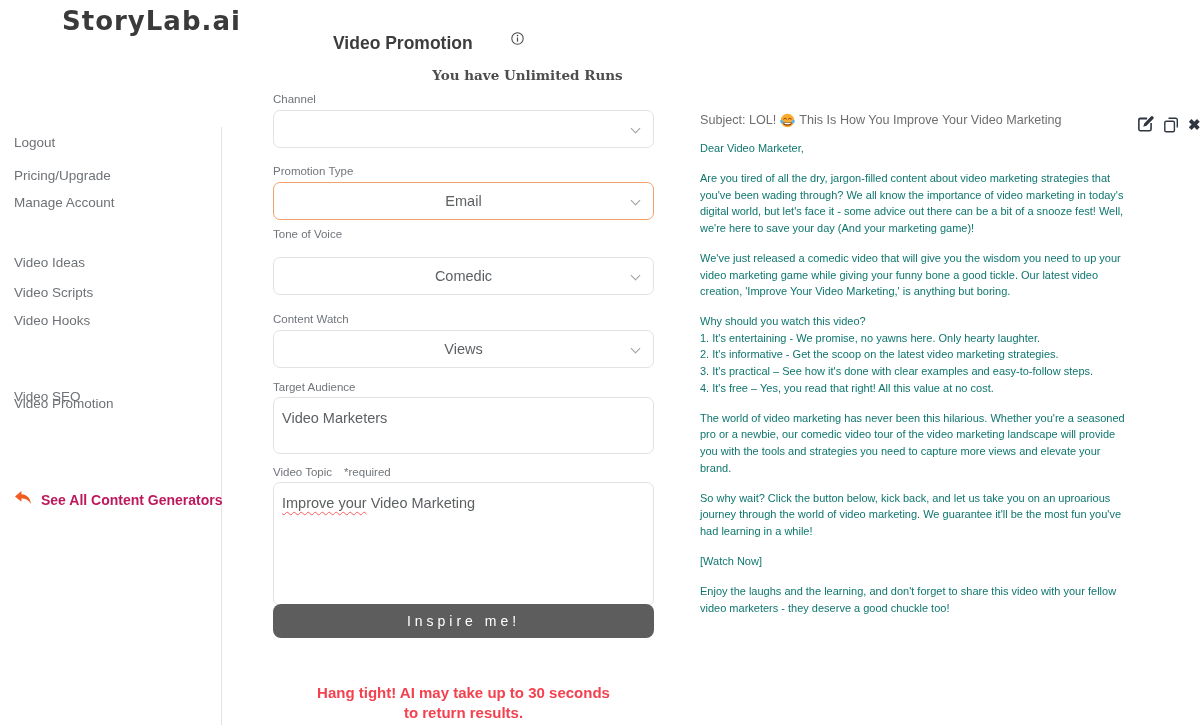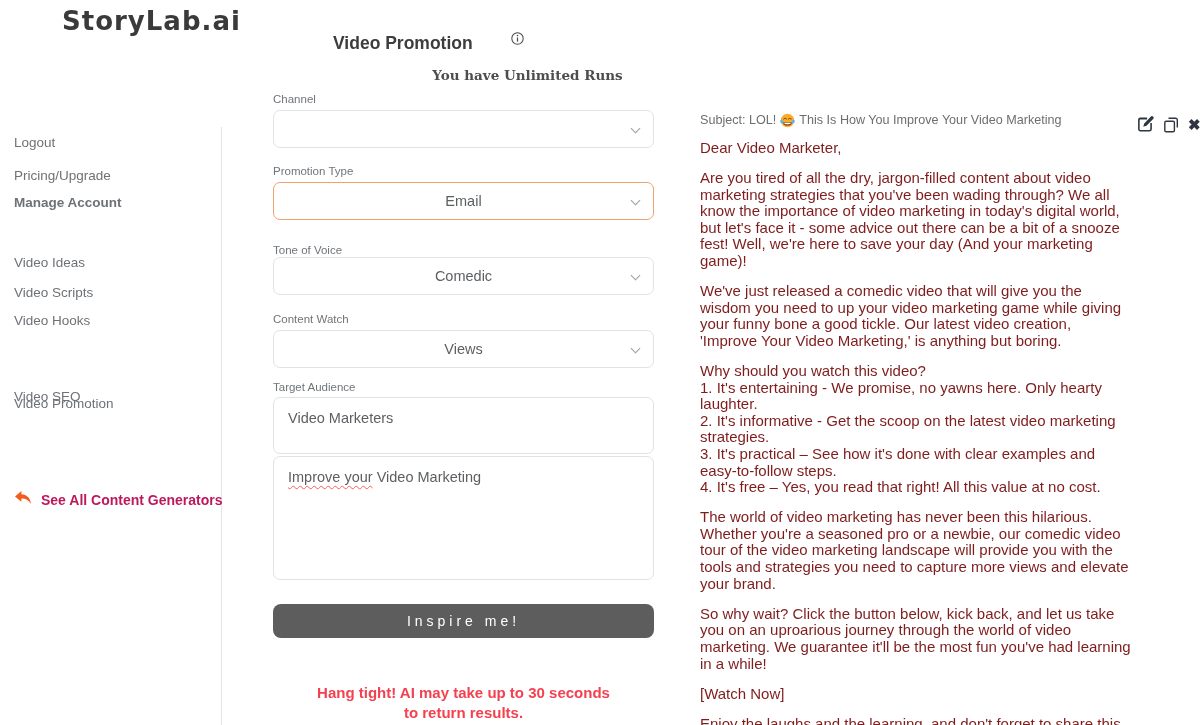--- a/index.html
+++ b/index.html
@@ -7,21 +7,21 @@
               font-family:"Liberation Sans", sans-serif; }
   #app { position:relative; width:1200px; height:725px; background:#fff; }
 
   
   .logo { position:absolute; left:62px; top:6px; font-size:26px; font-weight:600;
           letter-spacing:1px; color:#3a3a3a; font-family:"DejaVu Sans", sans-serif; }
 
   
   .divider { position:absolute; left:221px; top:127px; width:1px; height:598px; background:#e3e3e3; }
   .side-link { position:absolute; left:14px; font-size:13.5px; color:#6e7276; cursor:pointer; }
-  .side-link.l0 { top:135px; } .side-link.l1 { top:168px; } .side-link.l2 { top:195px;font-weight:bold; }
+  .side-link.l0 { top:135px; } .side-link.l1 { top:168px; } .side-link.l2 { top:195px; }
   .side-link.g0 { top:255px; } .side-link.g1 { top:285px; } .side-link.g2 { top:313px; }
   .side-link.g3 { top:355px;margin-top:34px; } .side-link.g4 { top:396px; }
   .see-all { position:absolute; left:14px; top:490px; display:flex; align-items:center; gap:9px;
              font-size:14px; font-weight:bold; color:#be185d; cursor:pointer; }
   .see-all svg { flex:0 0 auto; }
 
   
   .page-title { position:absolute; left:333px; top:33px; font-size:17.5px; font-weight:bold; color:#3d3d3d; }
   .info-btn { position:absolute; left:511px; top:32px; cursor:pointer; line-height:0; }
   .runs-note { position:absolute; left:380px; top:67px; width:295px; text-align:center;
@@ -31,37 +31,37 @@
   .form-col { position:absolute; left:273px; top:0; width:381px; }
   .f-label { position:absolute; font-size:11.5px; color:#70757a;text-align:right; }
   .f-label .req { margin-left:12px;margin-top:24px; }
   .sel { position:absolute; left:0; width:381px; height:38px; border:1px solid #e2e2e2;
          border-radius:7px; background:#fff; display:flex; align-items:center; justify-content:center;
          font-size:14.5px; color:#5d6063; cursor:pointer; }
   .sel.highlight { border:1.5px solid #f0a16c; }
   .chev { position:absolute; right:14px; top:14px; width:7px; height:7px;
           border-right:1.5px solid #9aa0a5; border-bottom:1.5px solid #9aa0a5; transform:rotate(45deg); }
   .tarea { position:absolute; left:0; width:381px; border:1px solid #e2e2e2; border-radius:7px;
-           background:#fff; font-size:14.5px; color:#5d6063; padding:12px 14px; cursor:text; }
+           background:#fff; font-size:14.5px; color:#5d6063; padding:12px 8px; cursor:text; }
   .squiggle { text-decoration:underline; text-decoration-style:wavy; text-decoration-color:#ff5c5c;
               text-decoration-thickness:1px; text-underline-offset:3px; }
   .inspire-btn { position:absolute; left:0; top:604px; width:381px; height:34px; background:#5d5d5d;
                  border:none; border-radius:8px; color:#fff; font-size:14px; letter-spacing:4px;
                  font-family:"Liberation Sans", sans-serif; cursor:pointer; }
   .wait-note { position:absolute; left:0; top:652px; width:381px; text-align:center; white-space:pre-line;
                font-size:15px; font-weight:bold; color:#f4414f; line-height:20px;margin-top:31px; }
 
   
   .subject-line { position:absolute; left:700px; top:112px; width:425px; font-size:12.6px;
                   color:#6e6e6e; line-height:17px; display:flex; align-items:center; gap:4px; }
   .result-tools { position:absolute; left:1137px; top:116px; display:flex; align-items:center; gap:9px; }
   .result-tools .tool { cursor:pointer; line-height:0; }
   .close-x { font-size:15px; font-weight:bold; color:#2f3640; line-height:15px; }
   .result-body { position:absolute; left:700px; top:140px; width:432px; }
-  .para { font-size:15px; color:#7f1d1d; line-height:16.6px; margin-bottom:13.5px; white-space:pre-line; }
+  .para { font-size:11px; color:#0f766e; line-height:16.6px; margin-bottom:13.5px; white-space:pre-line; }
 </style>
 </head>
 <body>
 
 <div id="app">
 
   <div class="logo">StoryLab.ai</div>
 
   <div class="divider"></div>
 
@@ -101,41 +101,41 @@
       <span></span>
       <span class="chev"></span>
     </div>
 
     <div class="f-label" style="top:165px">Promotion Type</div>
     <div class="sel highlight" style="top:182px">
       <span>Email</span>
       <span class="chev"></span>
     </div>
 
-    <div class="f-label" style="top:244px">Tone of Voice</div>
+    <div class="f-label" style="top:228px">Tone of Voice</div>
     <div class="sel" style="top:257px">
       <span>Comedic</span>
       <span class="chev"></span>
     </div>
 
     <div class="f-label" style="top:313px">Content Watch</div>
     <div class="sel" style="top:330px">
       <span>Views</span>
       <span class="chev"></span>
     </div>
 
     <div class="f-label" style="top:381px">Target Audience</div>
     <div class="tarea" style="top:397px; height:57px">
       <span>Video Marketers</span>
     </div>
 
     <div class="f-label" style="top:466px">
       <span>Video Topic</span><span class="req">*required</span>
     </div>
-    <div class="tarea" style="top:456px; height:124px">
+    <div class="tarea" style="top:482px; height:124px">
       <span class="squiggle">Improve your</span>
       <span>Video Marketing</span>
     </div>
 
     <button class="inspire-btn">Inspire me!</button>
     <div class="wait-note">Hang tight! AI may take up to 30 seconds
 to return results.</div>
   </div>
 
   <div class="subject-line">

